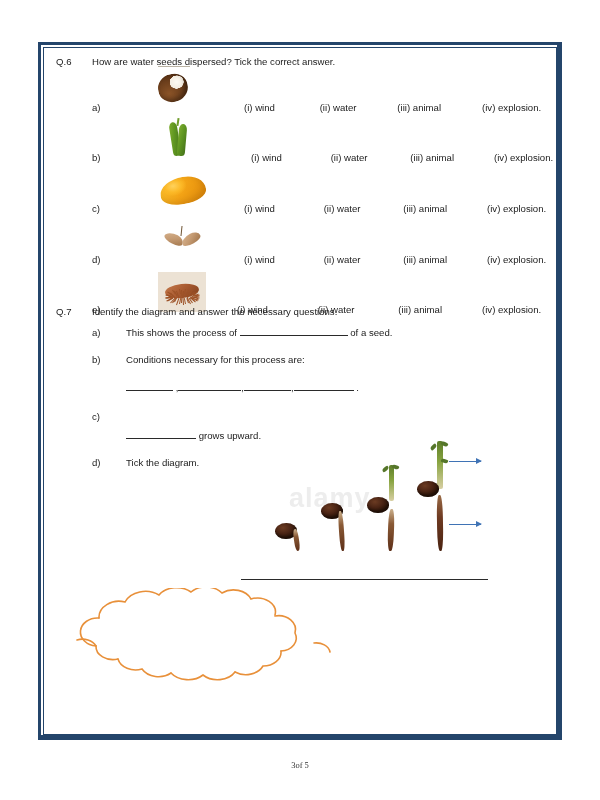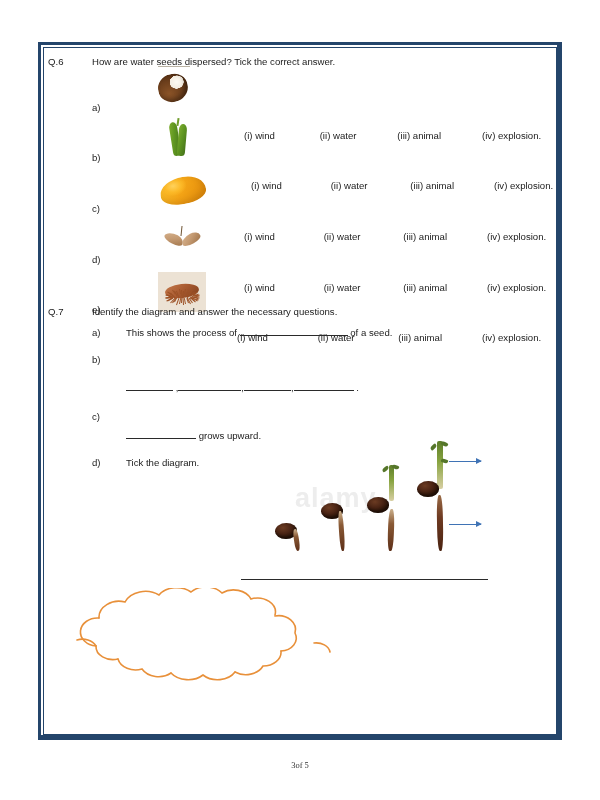--- a/index.html
+++ b/index.html
@@ -62,32 +62,32 @@
     color: #1b1b1b;
   }
 
   
   .q-head {
     position: absolute;
     white-space: nowrap;
     font-size: 9.6px;
     color: #1b1b1b;
   }
-  .q-num { position: absolute; left: 0; }
+  .q-num { position: absolute; left: 8px; }
   .q-text { position: absolute; left: 44px; }
 
   .opt-row { position: absolute; left: 0; width: 505px; height: 46px; }
   .opt-letter { position: absolute; left: 44px; top: 30px; font-size: 9.6px; }
   .opt-choices {
     position: absolute;
     top: 30px;
     font-size: 9.6px;
     white-space: nowrap;
   }
-  .choice { display: inline-block; margin-top: 28px; }
+  .choice { display: inline-block; }
 
   
   .seed-img {
     position: absolute;
     left: 110px;
     top: 0;
   }
 
   .seed-coconut {
     width: 30px; height: 28px;
@@ -184,21 +184,20 @@
     background: #ffffff;
   }
   .watermark {
     position: absolute;
     left: 26px; top: 52px;
     font-size: 27px;
     font-weight: bold;
     letter-spacing: 1px;
     color: #ededed;
     font-family: "Liberation Sans", sans-serif;
-    margin-left: 6px;
   }
   .sprout { position: absolute; bottom: 6px; }
   .seed-bean {
     position: absolute;
     width: 22px; height: 16px;
     border-radius: 52% 48% 50% 50%;
     background: radial-gradient(ellipse 60% 60% at 36% 30%, #6b3b22 0%, #4a2414 60%, #2d1509 100%);
     box-shadow: inset -1px -2px 3px rgba(0,0,0,.4);
   }
   .root {
@@ -401,20 +400,21 @@
 
   <div class="q-head" style="top:258px;">
     <span class="q-num">Q.7</span>
     <span class="q-text">Identify the diagram and answer the necessary questions.</span>
   </div>
 
   <span class="sub-letter" style="top:279px;">a)</span>
   <span class="sub-text" style="top:279px;text-align:center;">This shows the process of <span class="blank" style="width: 108px;"></span> of a seed.</span>
 
   <span class="sub-letter" style="top:306px;">b)</span>
+  <span class="sub-text" style="top:306px;">Conditions necessary for this process are:</span>
 
   <span class="sub-text" style="top:334px;"><span class="blank" style="width: 47px;"></span> ,<span class="blank" style="width: 63px;"></span>,<span class="blank" style="width: 47px;"></span>,<span class="blank" style="width: 60px;"></span> .</span>
 
   <span class="sub-letter" style="top:363px;">c)</span>
 
   <span class="sub-text" style="top:382px;"><span class="blank" style="width: 70px;"></span> grows upward.</span>
 
   <span class="sub-letter" style="top:409px;">d)</span>
   <span class="sub-text" style="top:409px;">Tick the diagram.</span>
 

